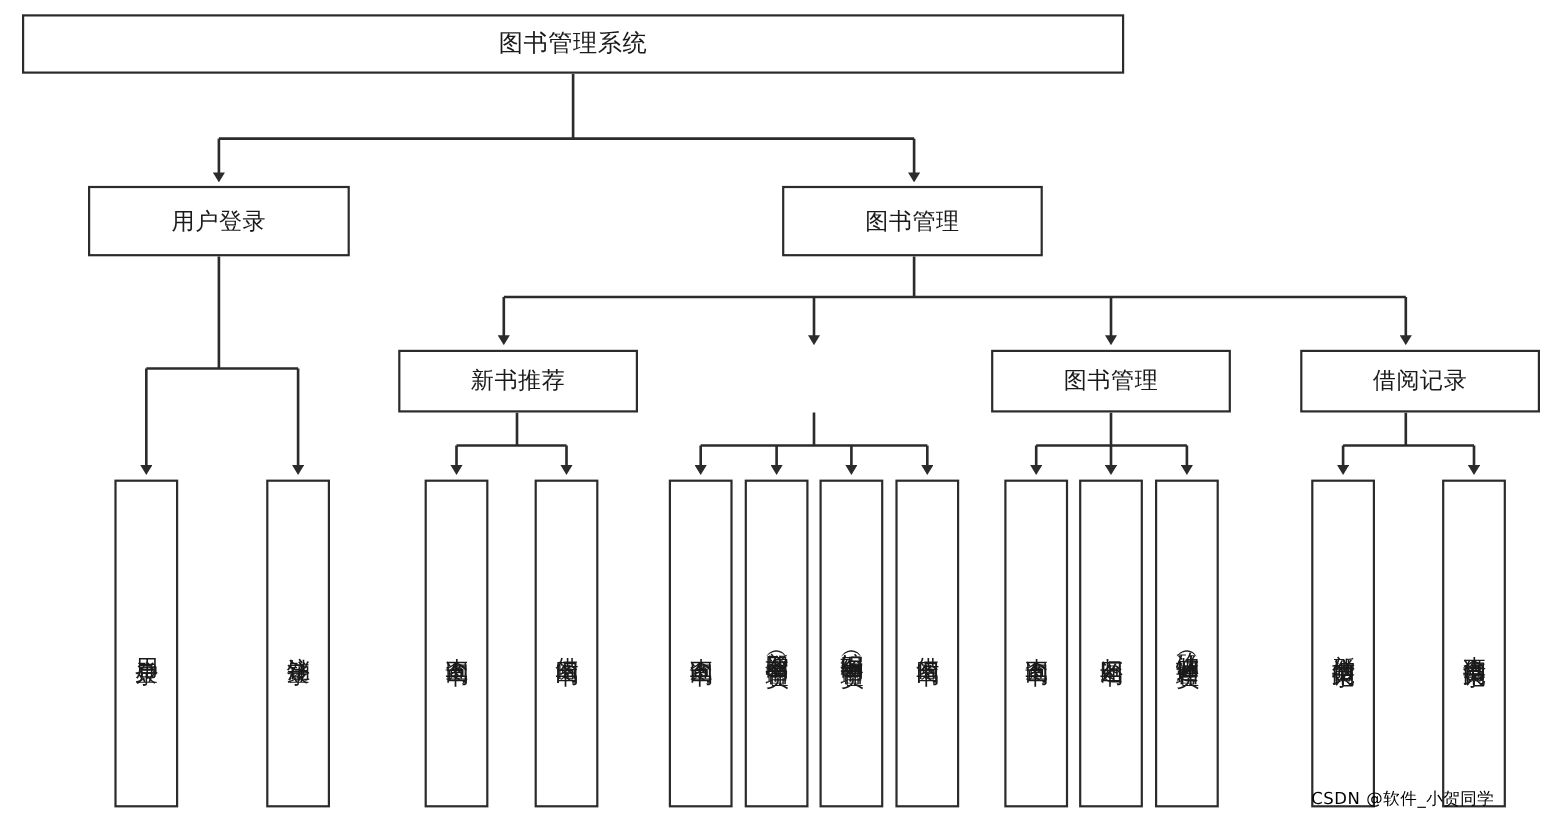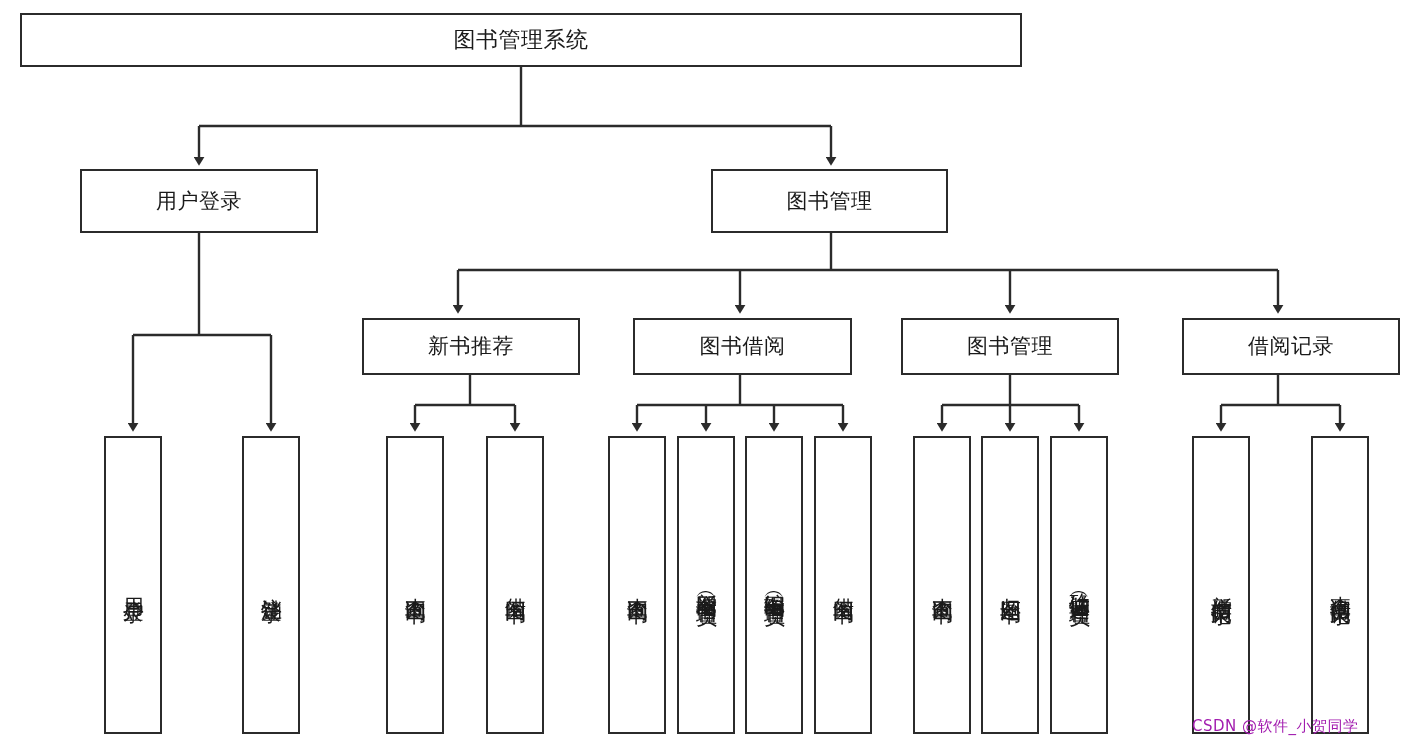--- a/index.html
+++ b/index.html
@@ -54,21 +54,21 @@
     text-orientation:upright;
     font-size:21px;
     line-height:1.0;
     letter-spacing:2px;
     white-space:nowrap;
     max-height:100%;
   }
   .watermark{
     position:absolute;
     font-size:15px;
-    color:#a21caf;
+    color:#000000;
     letter-spacing:0.5px;
     white-space:nowrap;
     user-select:none;
     text-align:right;
   }
 </style>
 </head>
 <body>
 
 <div id="canvas">
@@ -132,23 +132,20 @@
   </div>
 
   <div class="node horiz" style="left:711px; top:169px; width:237px; height:64px;">
     <span class="label">图书管理</span>
   </div>
 
   <div class="node horiz" style="left:362px; top:318px; width:218px; height:57px;">
     <span class="label">新书推荐</span>
   </div>
 
-  <div class="node horiz" style="left:633px; top:318px; width:219px; height:57px;">
-    <span class="label">图书借阅</span>
-  </div>
 
   <div class="node horiz" style="left:901px; top:318px; width:218px; height:57px;">
     <span class="label">图书管理</span>
   </div>
 
   <div class="node horiz" style="left:1170px; top:318px; width:218px; height:57px;margin-left:12px;">
     <span class="label">借阅记录</span>
   </div>
 
   <div class="node vert" style="left:104px; top:436px; width:58px; height:298px;">

